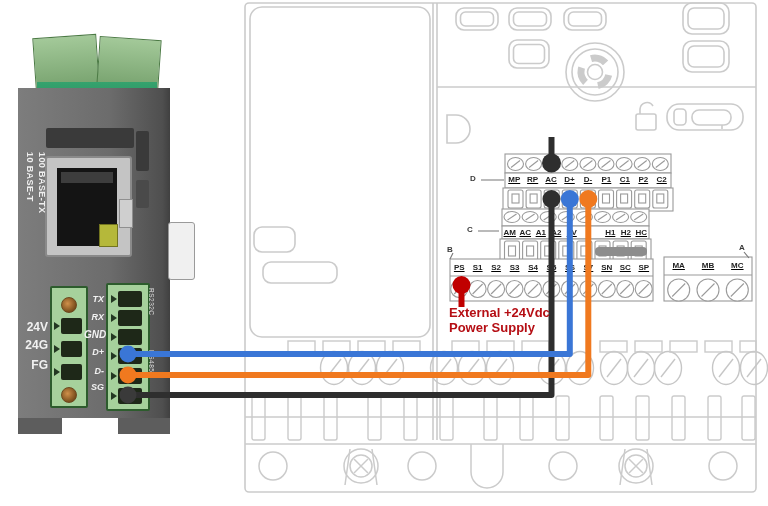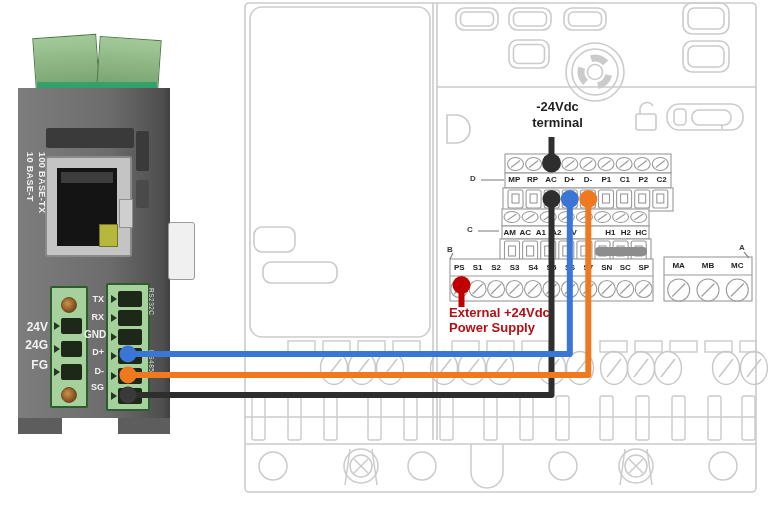--- a/index.html
+++ b/index.html
@@ -25,27 +25,27 @@
             border:1.5px solid #9a9a9a;border-radius:3px;}
   .tblock{background:#a6d19c;border:2px solid #2d5c2d;border-radius:2px;}
   .slot{position:absolute;background:#1e2818;border-radius:2px;}
   .slot::before{content:"";position:absolute;left:-7px;top:50%;transform:translateY(-50%);
                 width:0;height:0;border-top:4px solid transparent;border-bottom:4px solid transparent;
                 border-left:6px solid #233822;}
   .bronze{position:absolute;width:14px;height:14px;border-radius:50%;
           background:radial-gradient(circle at 40% 40%,#d0904a,#7a4e1c 70%,#4a2e0e);
           border:1px solid #6b4a1f;}
   .mlabel{position:absolute;color:#f1f1f1;font-weight:bold;font-size:12px;width:26px;text-align:right;}
-  .slabel{position:absolute;color:#f1f1f1;font-weight:bold;font-size:9px;width:20px;text-align:right;}
+  .slabel{position:absolute;color:#f1f1f1;font-weight:bold;font-size:9px;width:20px;text-align:right;font-style:italic;}
   .vtext{writing-mode:vertical-rl;}
   .ethlbl{left:25px;top:152px;height:150px;display:flex;gap:2px;}
   .ethlbl span{writing-mode:vertical-rl;color:#efefef;font-weight:bold;font-size:9px;letter-spacing:.4px;}
   .rslbl{position:absolute;left:148px;color:#ddd;font-size:6.5px;letter-spacing:.5px;}
   
-  .lblrow{position:absolute;display:flex;}
+  .lblrow{position:absolute;display:flex;text-decoration:underline;}
   .lblrow span{flex:1;text-align:center;font-weight:bold;font-size:8px;color:#222;line-height:14px;}
   .rowletter{position:absolute;font-weight:bold;font-size:8px;color:#3a3a3a;}
   
   .ann-neg24{left:505px;top:99px;width:105px;text-align:center;color:#1f1f1f;
              font-weight:bold;font-size:13px;line-height:16px;}
   .ann-ext{left:449px;top:305px;color:#b50e14;font-weight:bold;font-size:13px;line-height:15px;}
 </style>
 </head>
 <body>
 
@@ -362,22 +362,18 @@
     <circle cx="551.5" cy="163" r="9.5" fill="#2e2e2e"></circle>
     <circle cx="551.5" cy="199" r="9" fill="#2e2e2e"></circle>
     <circle cx="569.8" cy="199" r="9" fill="#3a76d6"></circle>
     <circle cx="588.3" cy="199" r="9" fill="#f0791f"></circle>
     <circle cx="128" cy="354" r="8.5" fill="#3a76d6"></circle>
     <circle cx="128" cy="375" r="8.5" fill="#f0791f"></circle>
     <circle cx="128" cy="395" r="8.5" fill="#3a3a3a"></circle>
     <circle cx="461.5" cy="285" r="9" fill="#c00000"></circle>
   </svg>
 
-  <div class="abs ann-neg24">
-    <div>-24Vdc</div>
-    <div>terminal</div>
-  </div>
   <div class="abs ann-ext">
     <div>External +24Vdc</div>
     <div>Power Supply</div>
   </div>
 
 </div>
 
 </body></html>

